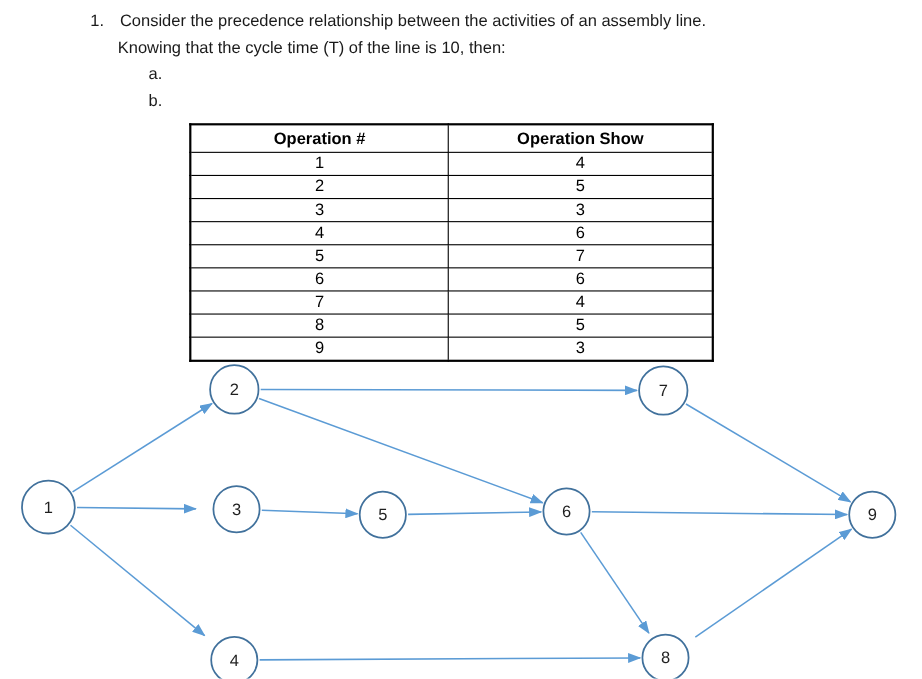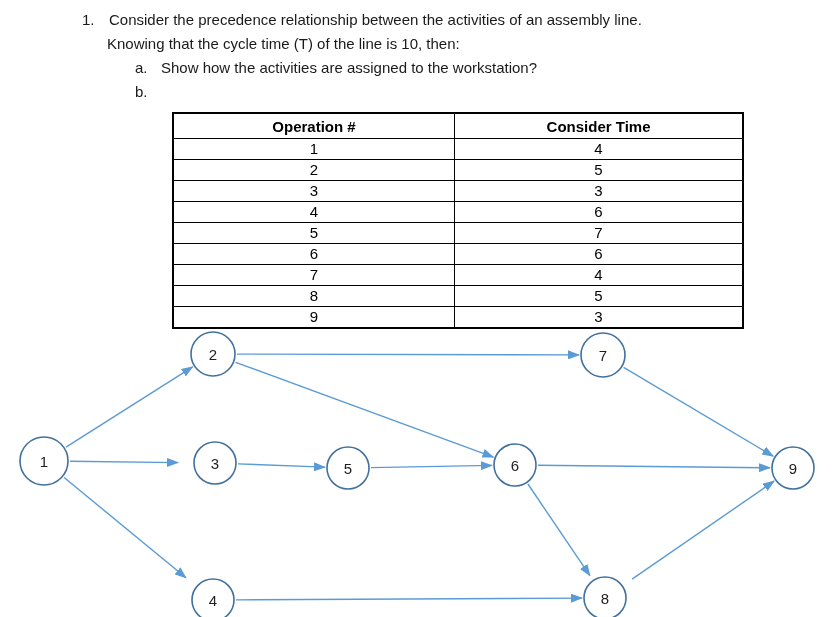--- a/index.html
+++ b/index.html
@@ -19,21 +19,21 @@
   }
   .q-row { display: flex; }
   .q-num { width: 27px; flex: 0 0 27px; }
   .q-cont { margin-left: 25px; }
   .q-sub { display: flex; margin-left: 53px; }
   .q-sub .q-marker { width: 26px; flex: 0 0 26px; }
 
   
   .op-table {
     position: absolute; left: 172px; top: 112px;
-    width: 572px; border-collapse: collapse;
+    width: 477px; border-collapse: collapse;
     font-size: 15px; color: #000;
     border: 2px solid #000;
   }
   .op-table th, .op-table td {
     border: 1px solid #000;
     text-align: center;
     padding: 0;
   }
   .op-table th { height: 24px; font-weight: bold; }
   .op-table td { height: 20px; line-height: 20px; }
@@ -55,36 +55,35 @@
 <div class="question">
   <div class="q-row">
     <span class="q-num">1.</span>
     <span>Consider the precedence relationship between the activities of an assembly line.</span>
   </div>
   <div class="q-cont">
     <span>Knowing that the cycle time (T) of the line is 10, then:</span>
   </div>
   <div class="q-sub">
     <span class="q-marker">a.</span>
-    <span>Show how the activities are assigned to the workstation?</span>
   </div>
   <div class="q-sub">
     <span class="q-marker">b.</span>
   </div>
 </div>
 
 <table class="op-table">
   <colgroup>
       <col class="c1">
       <col>
     </colgroup>
   <thead>
     <tr>
       <th>Operation #</th>
-      <th>Consider Time</th>
+      <th>Operation Show</th>
     </tr>
   </thead>
   <tbody>
     <tr>
         <td>1</td>
         <td>4</td>
       </tr>
     <tr>
         <td>2</td>
         <td>5</td>

